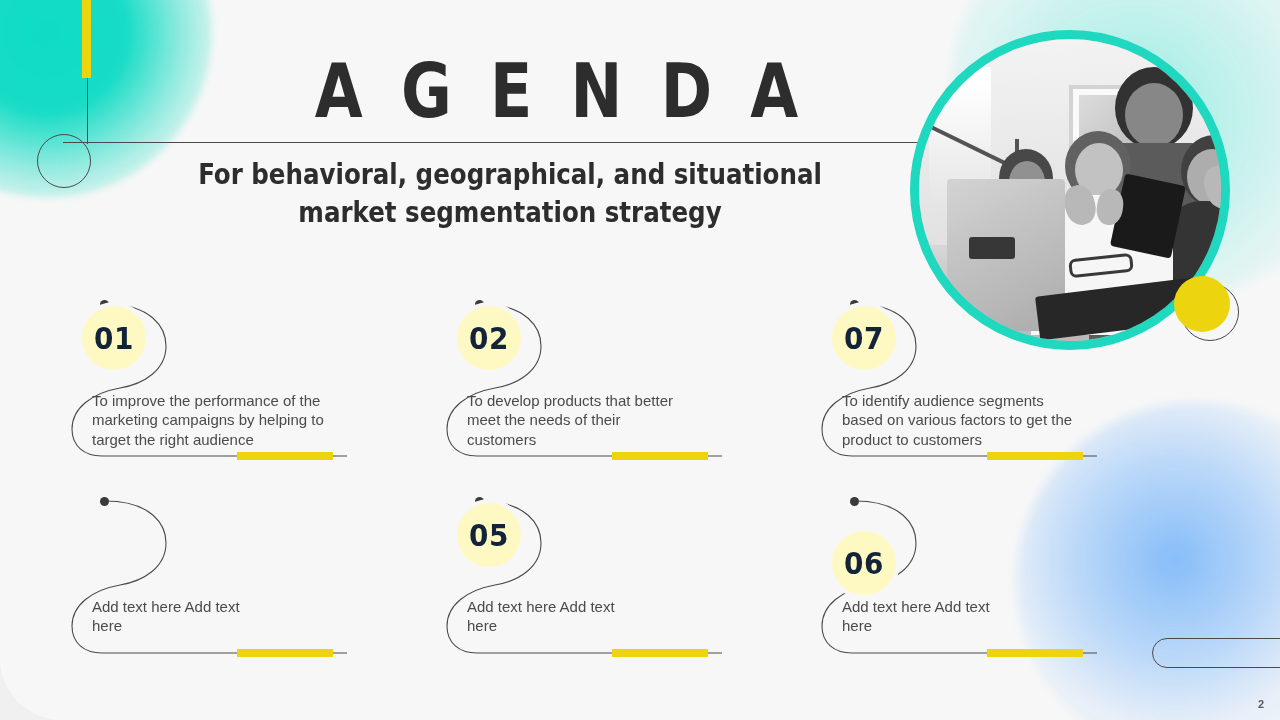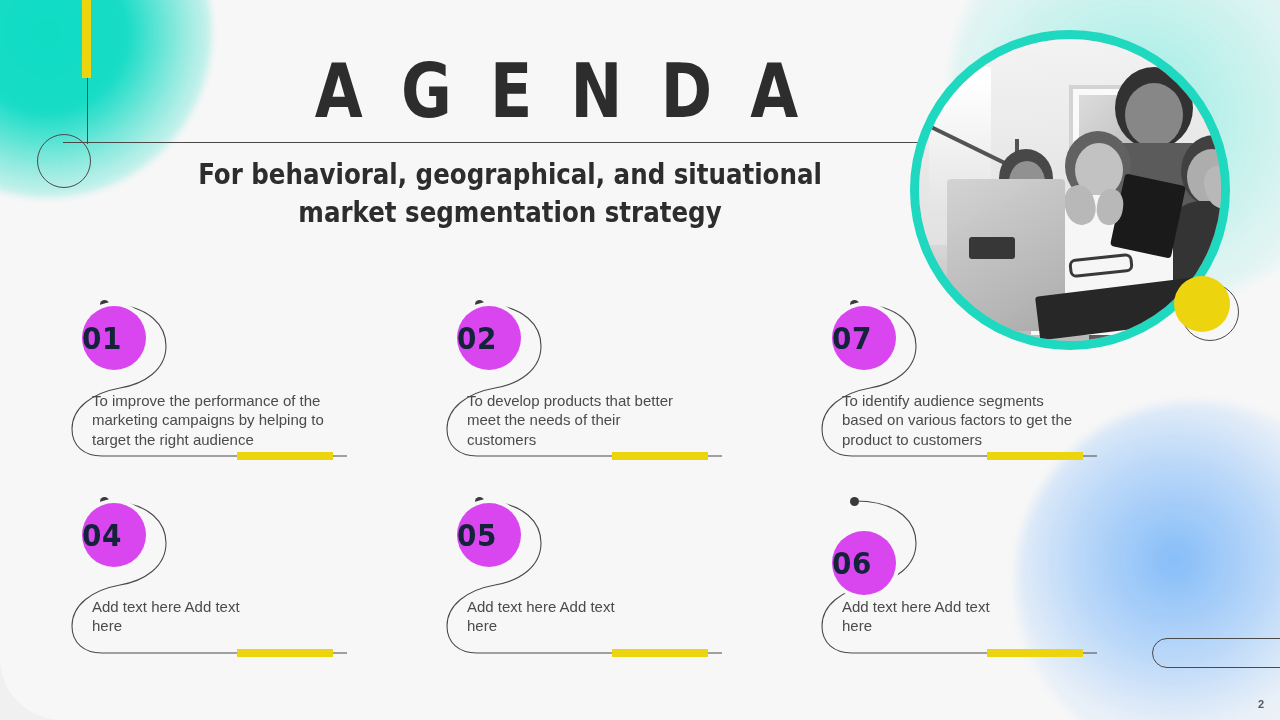--- a/index.html
+++ b/index.html
@@ -143,23 +143,23 @@
     border:1px solid #4a4a4a;border-radius:50%;
   }
 
   
   .pill{
     position:absolute;left:1152px;top:638px;width:180px;height:28px;
     border:1px solid #4a4a4a;border-radius:16px;
   }
   .num-circle{
     position:absolute;left:82px;top:306px;width:64px;height:64px;
-    border-radius:50%;background:#d946ef;
+    border-radius:50%;background:#fef9c3;
     box-shadow:0 0 0 4px #f7f7f7;
-    display:flex;align-items:center;
+    display:flex;align-items:center;justify-content:center;
   }
   .num-circle span{
     font-family:"Liberation Sans Narrow","DejaVu Sans Condensed","Liberation Sans",sans-serif;
     font-weight:bold;font-size:31px;color:#13243a;letter-spacing:.5px;
   }
   .card-text{
     position:absolute;
     font-size:15px;line-height:19.4px;color:#4b4b4b;
   }
   .ybar{position:absolute;height:8px;background:#ecd40f;}
@@ -253,23 +253,20 @@
     <span>07</span>
   </div>
   <div class="card-text" style="left:842px;top:391px;width:232px">To identify audience segments based on various factors to get the product to customers</div>
   <div class="ybar" style="left:987px;top:452px;width:96px"></div>
 
   <svg class="swoosh" style="position:absolute;left:62px;top:495px;width:290px;height:164px">
     <path d="M43 6 C 90 6, 104 30, 104 48 C 104 72, 82 86, 58 90
              C 30 95, 10 110, 10 131 C 10 148, 22 158, 40 158 L 285 158" fill="none" stroke="#4a4a4a" stroke-width="1.1"></path>
   </svg>
   <div class="dot" style="left:100px;top:497px"></div>
-  <div class="num-circle" style="left:82px;top:503px">
-    <span>04</span>
-  </div>
   <div class="card-text" style="left:92px;top:597px;width:150px">Add text here Add text here</div>
   <div class="ybar" style="left:237px;top:649px;width:96px"></div>
 
   <svg class="swoosh" style="position:absolute;left:437px;top:495px;width:290px;height:164px">
     <path d="M43 6 C 90 6, 104 30, 104 48 C 104 72, 82 86, 58 90
              C 30 95, 10 110, 10 131 C 10 148, 22 158, 40 158 L 285 158" fill="none" stroke="#4a4a4a" stroke-width="1.1"></path>
   </svg>
   <div class="dot" style="left:475px;top:497px"></div>
   <div class="num-circle" style="left:457px;top:503px">
     <span>05</span>

